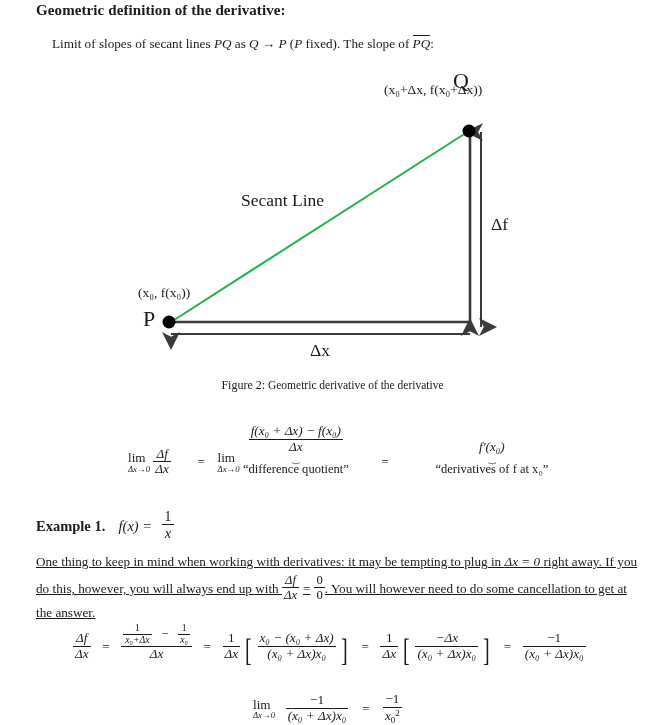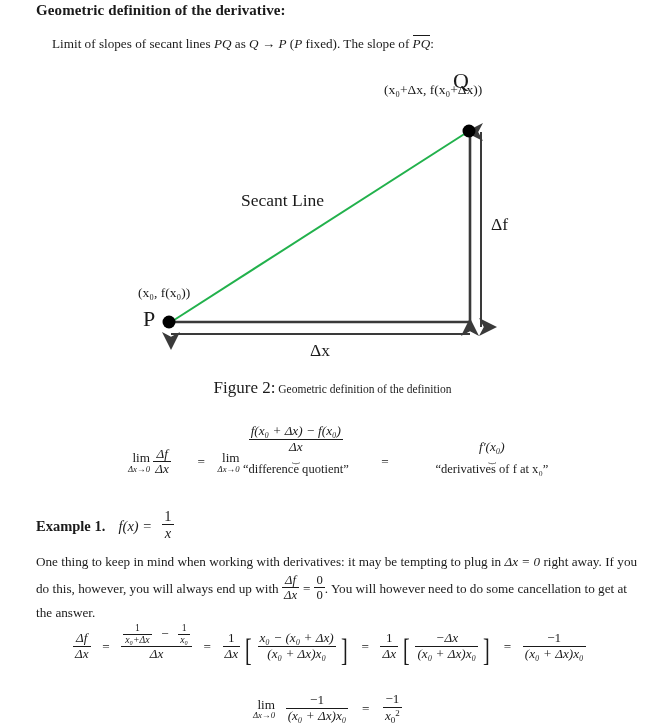--- a/index.html
+++ b/index.html
@@ -34,38 +34,39 @@
     position: absolute;
     left: 52px;
     top: 36px;
     font-size: 13.2px;
     width: 600px;
   }
   .para {
     position: absolute;
     font-size: 13.2px;
     line-height: 22px;
+    text-decoration: underline;
   }
 
   
   .math { font-family: "Liberation Serif", "DejaVu Serif", serif; font-style: italic; }
   .up   { font-style: normal; }
   .frac {
     display: inline-block;
     vertical-align: -0.52em;
     text-align: center;
     line-height: 1.12;
   }
   .frac > .num { display: block; padding: 0 2px; }
   .frac > .den { display: block; border-top: 1px solid #1a1a1a; padding: 0 2px; }
   sub  { font-size: 0.68em; vertical-align: -0.28em; font-style: normal;}
   sup  { font-size: 0.68em; vertical-align: 0.45em; font-style: normal;}
   .lim {
     display: inline-block;
-    text-align: right;
+    text-align: left;
     vertical-align: -0.42em;
     line-height: 1.05;
   }
   .lim > .limop { display: block; font-style: normal; font-size: 1em; }
   .lim > .limsub { display: block; font-size: 0.66em; font-style: italic; }
   .brk {
     display: inline-block;
     font-size: 2.45em;
     font-style: normal;
     vertical-align: -0.30em;
@@ -86,21 +87,21 @@
     font-family: "Liberation Serif", "DejaVu Serif", serif;
   }
   .caption {
     position: absolute;
     left: 0;
     top: 378px;
     width: 665px;
     text-align: center;
     font-size: 11.5px;
   }
-  .caption .cap-title { font-size: 17px; margin-top: 44px; }
+  .caption .cap-title { font-size: 12px; margin-top: 44px; }
 
   
   .disp {
     position: absolute;
     font-size: 13.2px;
     white-space: nowrap;
   }
   .ubrace {
     display: inline-block;
     position: relative;
@@ -174,21 +175,21 @@
 
     
     <div class="fig-label" style="left:491px; top:142px; font-size:17.5px;">Δf</div>
 
     
     <div class="fig-label" style="left:310px; top:268px; font-size:17.5px;">Δx</div>
   </div>
 
   <div class="caption">
     <span class="cap-title">Figure 2:</span>
-    <span>Geometric definition of the definition</span>
+    <span>Geometric derivative of the derivative</span>
   </div>
 
   <div class="disp" style="left:128px; top:424px; font-size:13.2px;">
 
     <span class="lim">
       <span class="limop">lim</span>
       <span class="limsub">Δx→0</span>
     </span>
 
     <span class="frac math">

